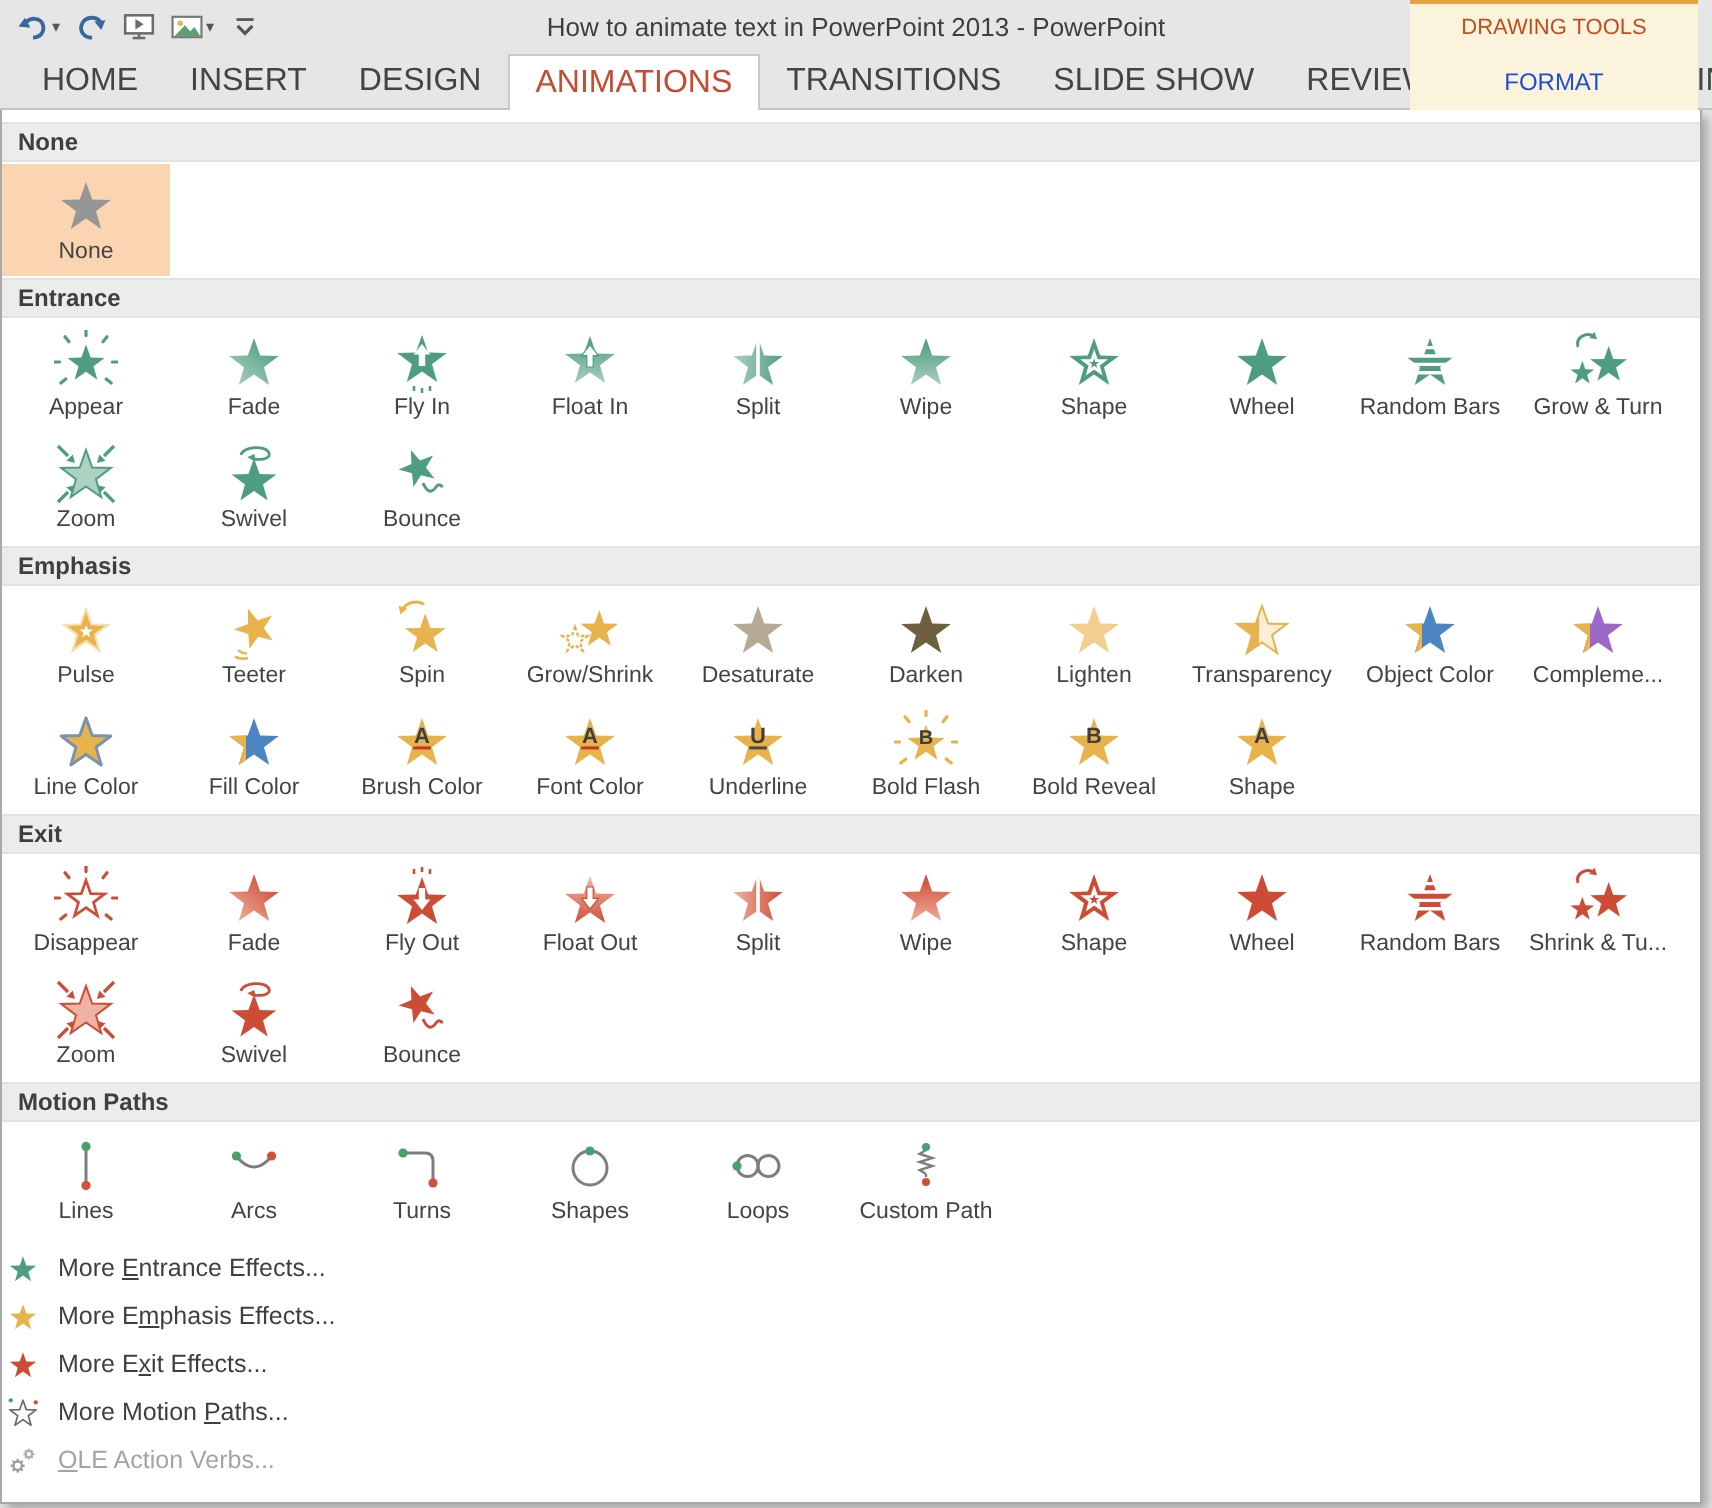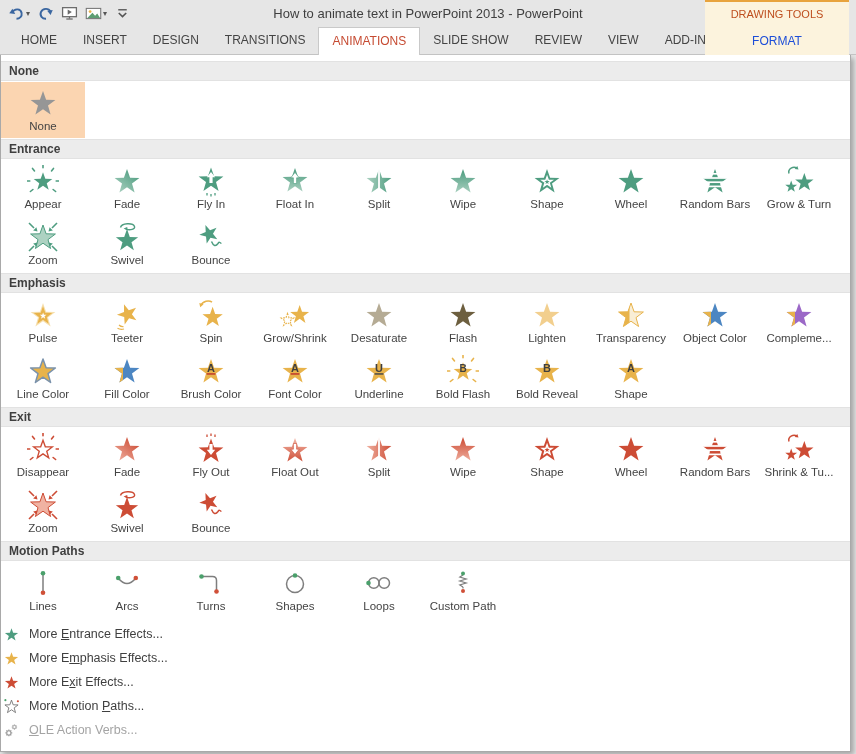--- a/index.html
+++ b/index.html
@@ -13,21 +13,21 @@
   .qat-caret{font-size:8px;color:#555;line-height:8px}
   .win-title{position:absolute;left:0;right:0;text-align:center;font-size:13px;color:#3F3F3F;pointer-events:none}
 
   
   .ctx{position:absolute;top:0;right:7px;width:144px;height:55px;background:#FCF3DD;border-top:2px solid #E8A33D;z-index:5;text-align:center}
   .ctx-group{height:25px;line-height:25px;font-size:11px;color:#BE4E1E;white-space:nowrap}
   .ctx-tab{height:28px;line-height:28px;font-size:12px;color:#1d4ed8;cursor:pointer}
 
   
   .tabrow{height:28px;background:#E6E6E6;display:flex;align-items:flex-end;border-bottom:1px solid #C3C3C3;padding-left:8px;position:relative;z-index:2}
-  .tab{height:27px;line-height:27px;padding:0 13px;font-size:12px;color:#444;cursor:pointer;white-space:nowrap}
+  .tab{height:27px;line-height:27px;padding:0 13px;font-size:16px;color:#444;cursor:pointer;white-space:nowrap}
   .tab.active{background:#fff;color:#C64B32;border:1px solid #C9C9C9;border-bottom:none;margin-bottom:-1px;height:28px;position:relative;z-index:3}
 
   
   .panel{position:absolute;top:55px;left:0;width:851px;height:697px;background:#fff;border:1px solid #A9A9A9;border-top:none;box-shadow:3px 3px 5px rgba(0,0,0,.28);padding-top:6px;overflow:hidden}
   .section-header{height:20px;line-height:19px;background:#ECECEC;border-top:1px solid #E2E2E2;border-bottom:1px solid #E2E2E2;padding-left:8px;font-size:12px;font-weight:bold;color:#3F3F3F}
   .section-items{display:flex;flex-wrap:wrap;padding:1px 0}
   .gallery-item{width:84px;height:56px;display:flex;flex-direction:column;align-items:center;cursor:pointer}
   .gallery-item .ic{margin-top:3px;height:35px;display:flex;align-items:center;justify-content:center}
   .gallery-item .lbl{font-size:11.5px;color:#444;white-space:nowrap}
   .gallery-item.selected{background:#FBD5B1}
@@ -85,22 +85,22 @@
 
 <div class="ctx">
   <div class="ctx-group">DRAWING TOOLS</div>
   <div class="ctx-tab">FORMAT</div>
 </div>
 
 <div class="tabrow" id="tabrow">
     <div class="tab">HOME</div>
     <div class="tab">INSERT</div>
     <div class="tab">DESIGN</div>
+    <div class="tab active">ANIMATIONS</div>
     <div class="tab">TRANSITIONS</div>
-    <div class="tab active">ANIMATIONS</div>
     <div class="tab">SLIDE SHOW</div>
     <div class="tab">REVIEW</div>
     <div class="tab">VIEW</div>
     <div class="tab">ADD-INS</div>
   </div>
 
 <div class="panel" id="panel">
     <div class="section-header">None</div>
     <div class="section-items">
       <div class="gallery-item selected">
@@ -359,21 +359,21 @@
           </svg>
         </div>
         <div class="lbl">Desaturate</div>
       </div>
       <div class="gallery-item">
         <div class="ic">
           <svg viewBox="0 0 32 32" width="32" height="32" aria-hidden="true">
             <path d="M16 4 L19.1 12.8 L28.4 13 L21 18.6 L23.6 27.5 L16 22.2 L8.4 27.5 L11 18.6 L3.6 13 L12.9 12.8 Z" fill="#6D5F3F"></path>
           </svg>
         </div>
-        <div class="lbl">Flash</div>
+        <div class="lbl">Darken</div>
       </div>
       <div class="gallery-item">
         <div class="ic">
           <svg viewBox="0 0 32 32" width="32" height="32" aria-hidden="true">
             <path d="M16 4 L19.1 12.8 L28.4 13 L21 18.6 L23.6 27.5 L16 22.2 L8.4 27.5 L11 18.6 L3.6 13 L12.9 12.8 Z" fill="#F2CF8E"></path>
           </svg>
         </div>
         <div class="lbl">Lighten</div>
       </div>
       <div class="gallery-item">

